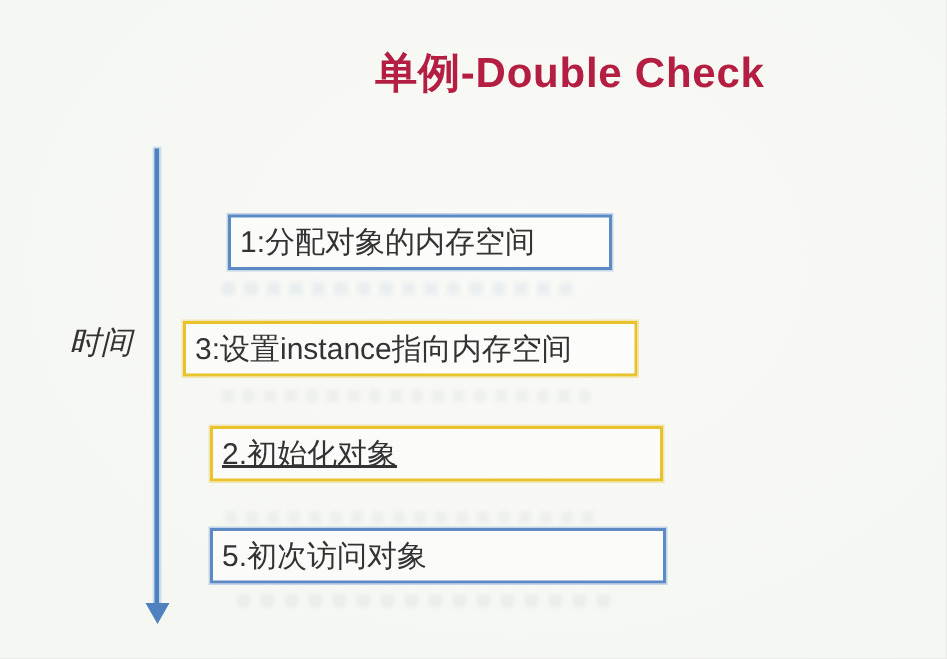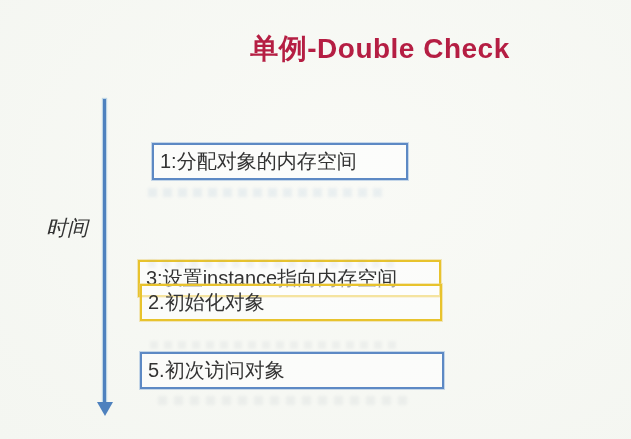--- a/index.html
+++ b/index.html
@@ -73,22 +73,22 @@
   }
   .step-box.blue {
     border: 2px solid var(--c-blue-border, #5d89c4);
     box-shadow: 0 0 0 1px rgba(145,180,220,0.5);
   }
   .step-box.yellow {
     border: 2px solid var(--c-yellow-border, #e8c32d);
     box-shadow: 0 0 0 1px rgba(235,210,120,0.5);
   }
   #box1 { left: 152px; top: 143px; width: 246px; }
-  #box2 { left: 138px; top: 214px; width: 293px; margin-top: 46px; }
-  #box3 { left: 140px; top: 284px; width: 292px; }
+  #box2 { left: 122px; top: 214px; width: 293px; }
+  #box3 { left: 140px; top: 284px; width: 292px; text-decoration: underline; }
   #box4 { left: 140px; top: 352px; width: 294px; }
   
   .ghost {
     position: absolute;
     filter: blur(1.5px);
     opacity: 0.12;
     pointer-events: none;
   }
   #ghost1 { left: 148px; top: 188px; width: 235px; height: 9px;
             background: repeating-linear-gradient(90deg, #7fa3c8 0 9px, transparent 9px 15px); }

